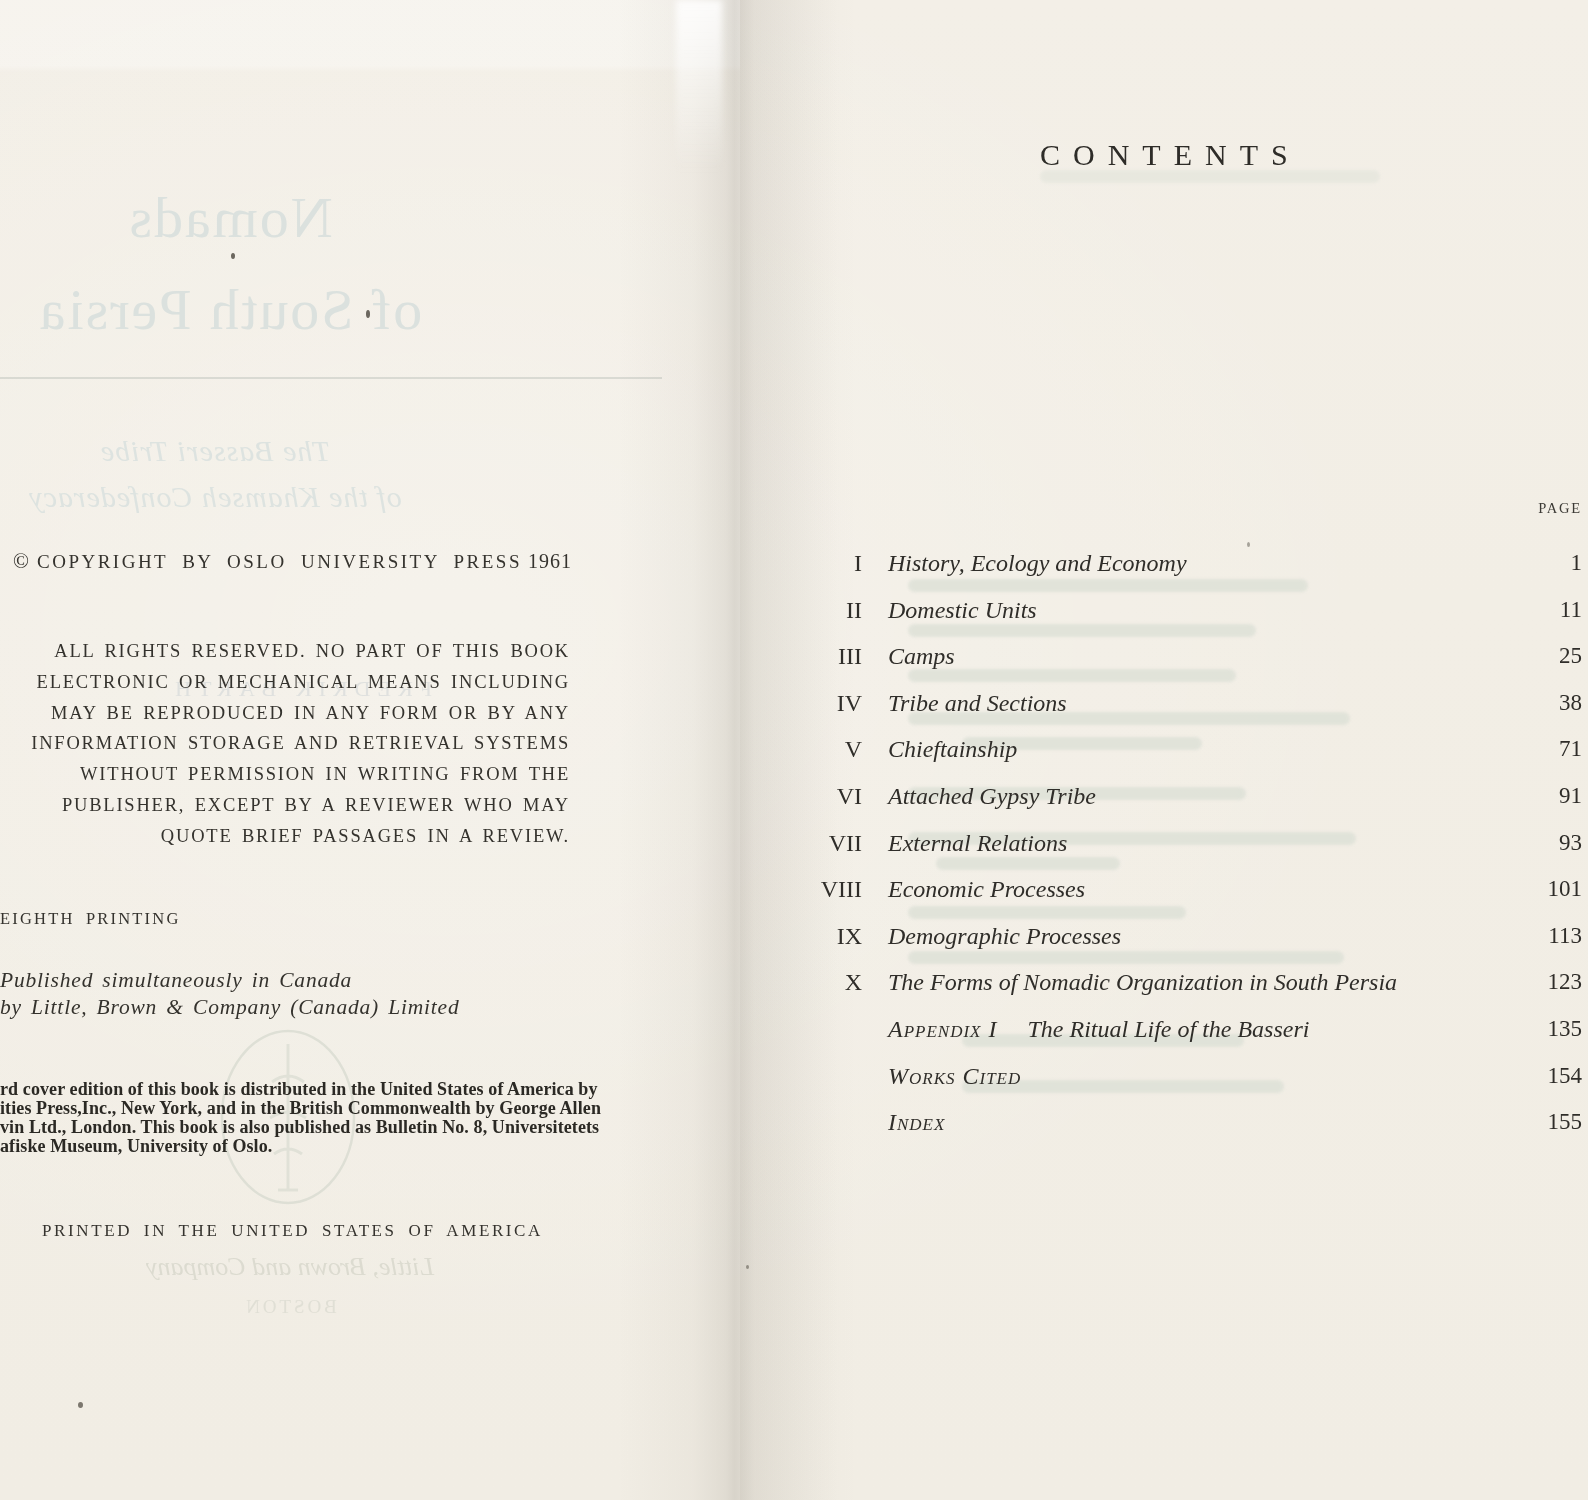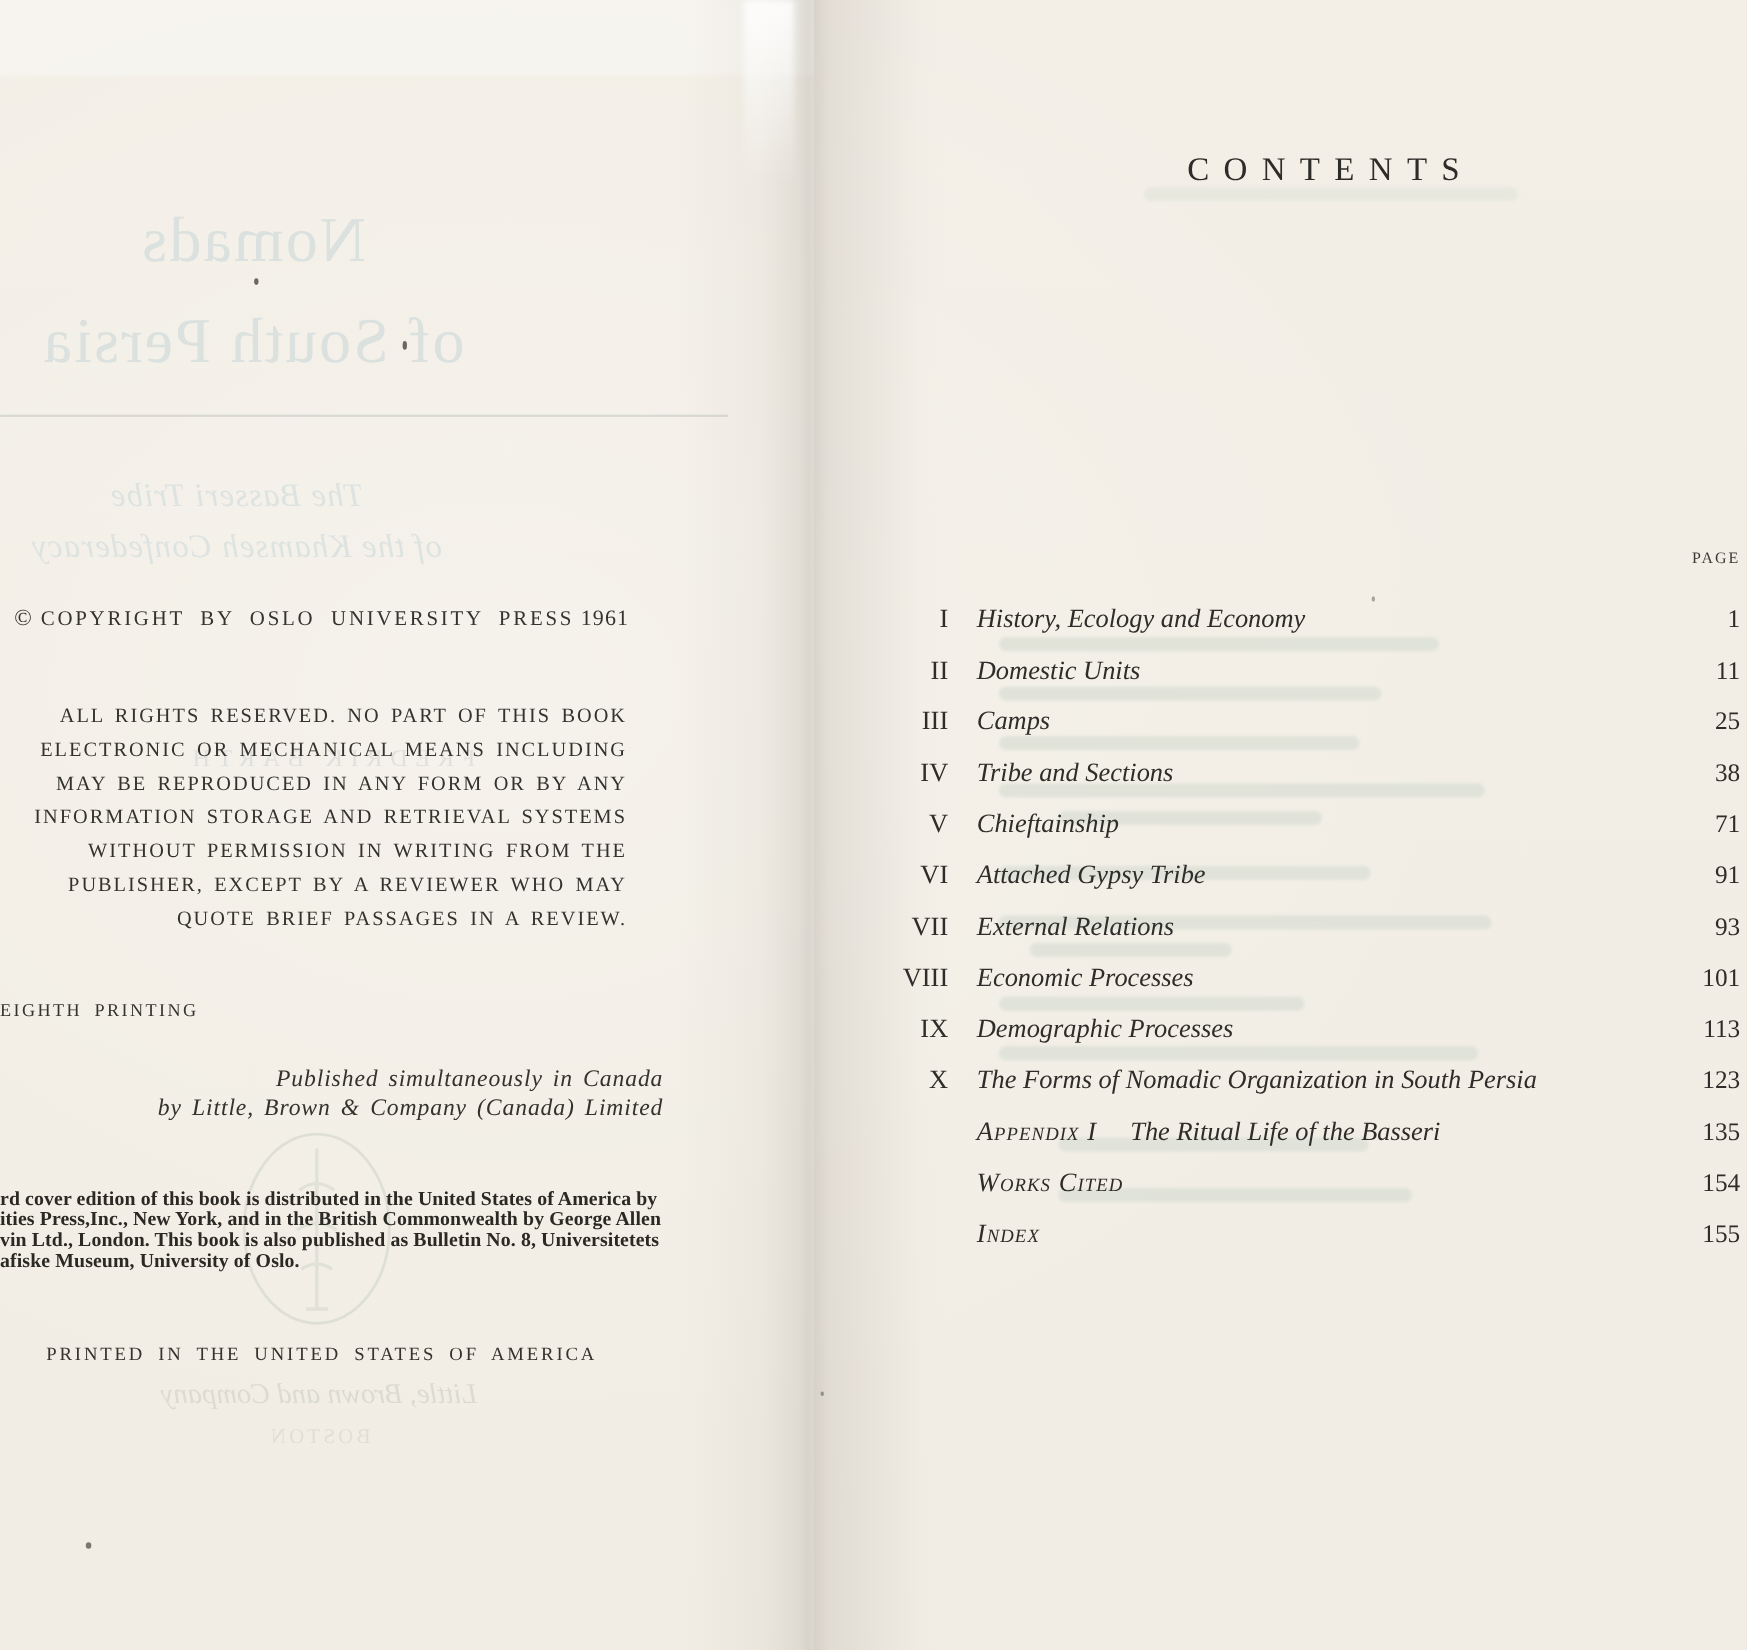--- a/index.html
+++ b/index.html
@@ -62,22 +62,22 @@
   .copyright-line .year{font-size:20px;letter-spacing:1px;margin-left:6px;}
   .rights{
     position:absolute;left:0;top:636px;width:570px;text-align:right;
     color:#34322d;font-size:18.5px;line-height:30.8px;letter-spacing:1.8px;word-spacing:3px;
   }
   .printing{
     position:absolute;left:0;top:909px;width:570px;text-align:left;
     color:#35332e;font-size:16.5px;letter-spacing:2.2px;word-spacing:5px;
   }
   .canada{
-    position:absolute;left:0;top:967px;width:570px;text-align:right;
-    color:#34322d;font-style:italic;font-size:21.5px;line-height:27px;letter-spacing:.8px;word-spacing:3px;margin-left:33px;
+    position:absolute;left:0;top:967px;width:570px;text-align:left;
+    color:#34322d;font-style:italic;font-size:21.5px;line-height:27px;letter-spacing:.8px;word-spacing:3px;
   }
   .colophon{
     position:absolute;left:212px;top:1022px;width:152px;height:190px;pointer-events:none;opacity:.55;
   }
   .distribution{
     position:absolute;left:0;top:1080px;width:648px;text-align:left;
     color:#2b2924;font-weight:700;font-size:18px;line-height:19px;letter-spacing:.1px;white-space:nowrap;
   }
   .printed-in{
     position:absolute;left:0;top:1221px;width:585px;text-align:center;
@@ -86,21 +86,21 @@
   .ghost-publisher{
     position:absolute;left:20px;top:1252px;width:540px;text-align:center;
     color:#dcdbd0;font-style:italic;font-size:26px;
   }
   .ghost-city{
     position:absolute;left:20px;top:1296px;width:540px;text-align:center;
     color:#e0dfd5;font-size:19px;letter-spacing:3px;
   }
   
   .contents-heading{
-    position:absolute;left:300px;top:138px;width:300px;text-align:right;
+    position:absolute;left:300px;top:138px;width:300px;text-align:left;
     color:#2e2c28;font-size:30px;letter-spacing:13px;white-space:nowrap;
   }
   .page-label{
     position:absolute;right:6px;top:500px;
     color:#3c3a35;font-size:14.5px;letter-spacing:1.8px;
   }
   .toc{position:absolute;left:50px;top:540px;width:792px;}
   .toc-row{display:flex;height:46.6px;line-height:46.6px;color:#2f2d29;font-size:24px;}
   .toc-num{width:72px;text-align:right;flex:none;}
   .toc-title{flex:1;padding-left:26px;white-space:nowrap;overflow:hidden;font-style:italic;}

